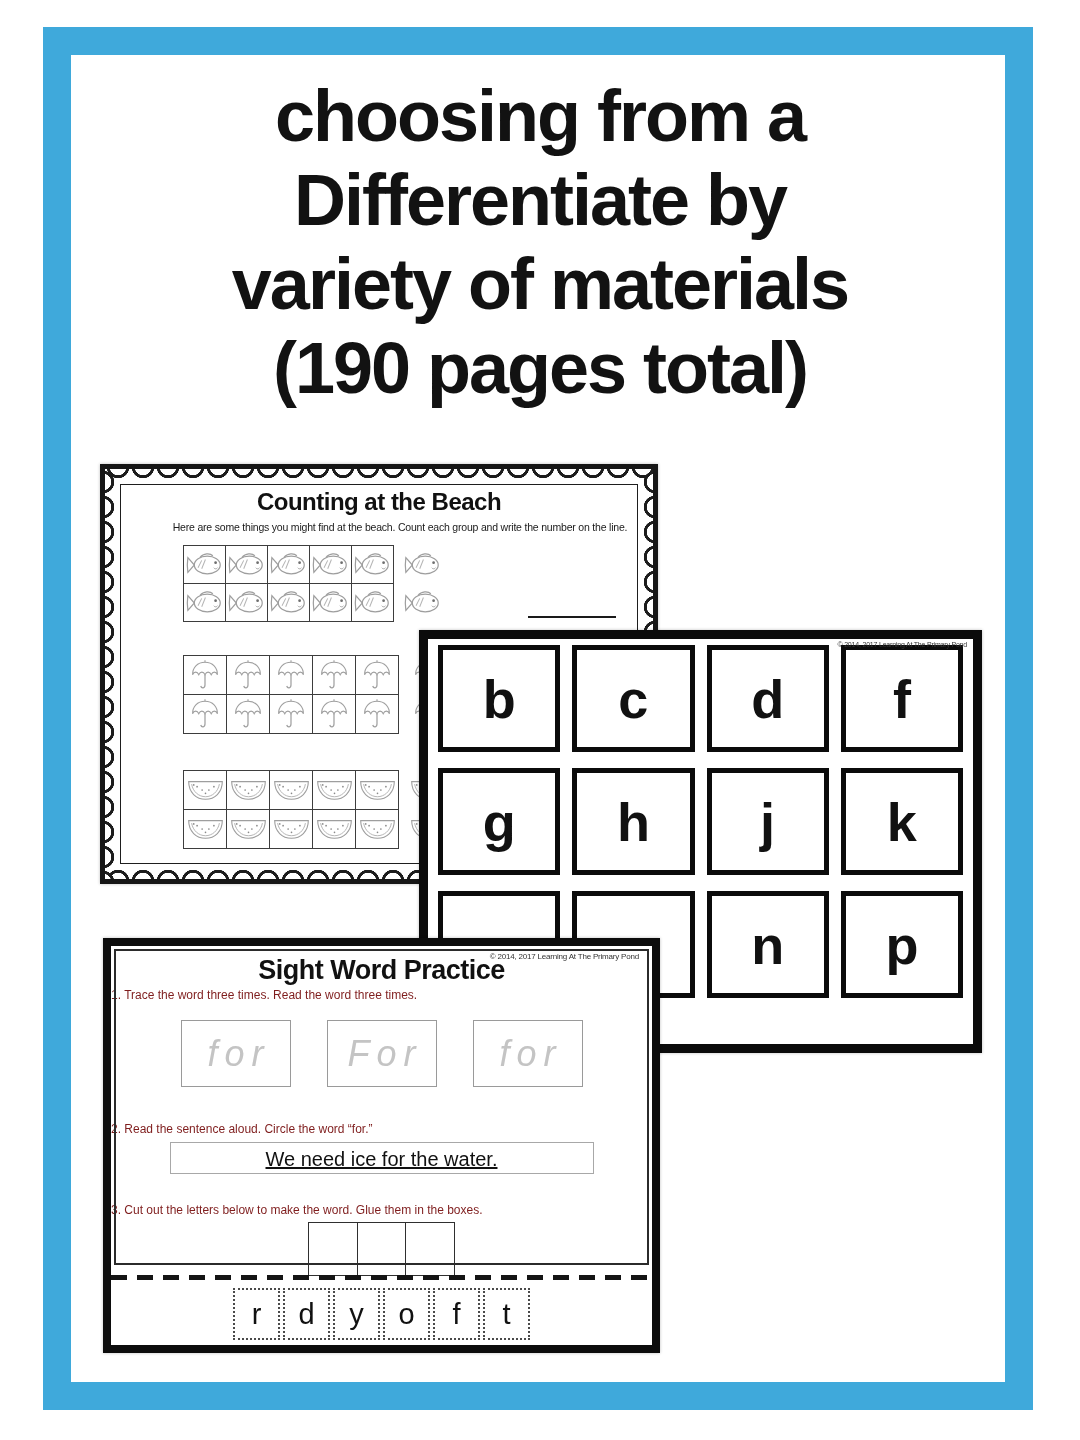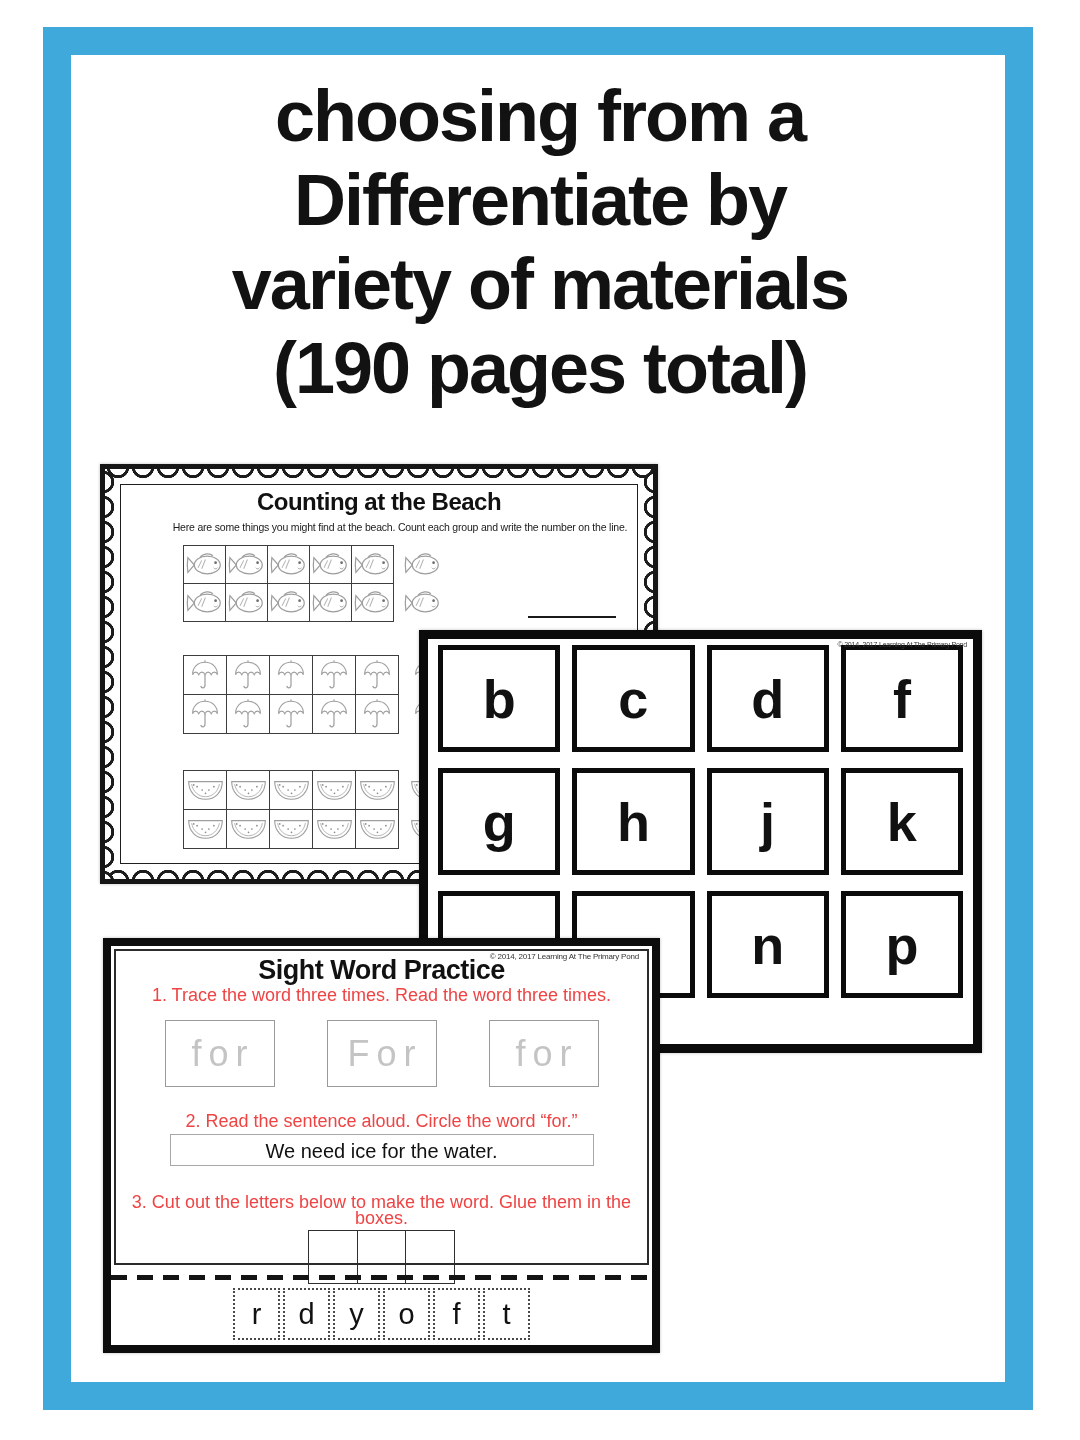--- a/index.html
+++ b/index.html
@@ -54,30 +54,30 @@
   .onset-grid{display:grid;grid-template-columns:repeat(4,1fr);column-gap:12px;row-gap:16px;
               margin:6px 10px 0 10px;}
   .onset-card{height:97px;border:5px solid #0b0b0b;background:#fff;display:flex;align-items:center;
               justify-content:center;font-size:54px;font-weight:700;line-height:1;}
 
   
   .sight-page{left:103px;top:938px;width:557px;height:415px;border:8px solid #0c0c0c;z-index:3;}
   .sw-sketch-border{position:absolute;left:3px;right:3px;top:3px;height:312px;border:2px solid #2b2b2b;}
   .sw-copyright{position:absolute;top:6px;right:13px;font-size:8px;color:#333;letter-spacing:-0.2px;}
   .sw-title{margin-top:9px;text-align:center;font-size:27px;font-weight:700;letter-spacing:-0.5px;line-height:30px;}
-  .sw-step{text-align:center;font-size:18px;color:#ef4444;line-height:16px;}
+  .sw-step{text-align:left;font-size:12px;color:#7f1d1d;line-height:16px;}
   .sw-step1{margin-top:2px;}
-  .sw-step2{margin-top:26px;}
+  .sw-step2{margin-top:34px;}
   .sw-step3{margin-top:28px;}
-  .trace-row{margin-top:17px;display:flex;justify-content:center;gap:52px;}
+  .trace-row{margin-top:17px;display:flex;justify-content:center;gap:36px;font-style:italic;}
   .trace-box{width:110px;height:67px;border:1.5px solid #9a9a9a;display:flex;align-items:center;
              justify-content:center;box-sizing:border-box;}
   .trace-word{font-size:36px;color:#c4c4c4;letter-spacing:7px;padding-left:7px;}
   .sentence-box{margin:5px auto 0 auto;width:424px;height:32px;border:1px solid #a8a8a8;
-                text-align:center;font-size:20px;line-height:32px;font-weight:500;box-sizing:border-box;}
+                text-align:center;font-size:20px;line-height:32px;font-weight:500;box-sizing:border-box;text-decoration:underline;}
   .glue-row{margin-top:4px;display:flex;justify-content:center;}
   .glue-box{width:48px;height:52px;border:1.5px solid #2f2f2f;margin-left:-1.5px;background:#fff;}
   .glue-box:first-child{margin-left:0;}
   .cut-line{position:absolute;left:0;right:0;top:329px;height:5px;
             background:repeating-linear-gradient(90deg,#141414 0 16px,rgba(0,0,0,0) 16px 26px);}
   .tile-row{position:absolute;top:342px;left:0;width:100%;display:flex;justify-content:center;gap:3px;}
   .letter-tile{width:47px;height:52px;border:2px dotted #4a4a4a;background:#fff;display:flex;
                align-items:center;justify-content:center;font-size:29px;font-weight:500;box-sizing:border-box;}
 </style>
 </head>

